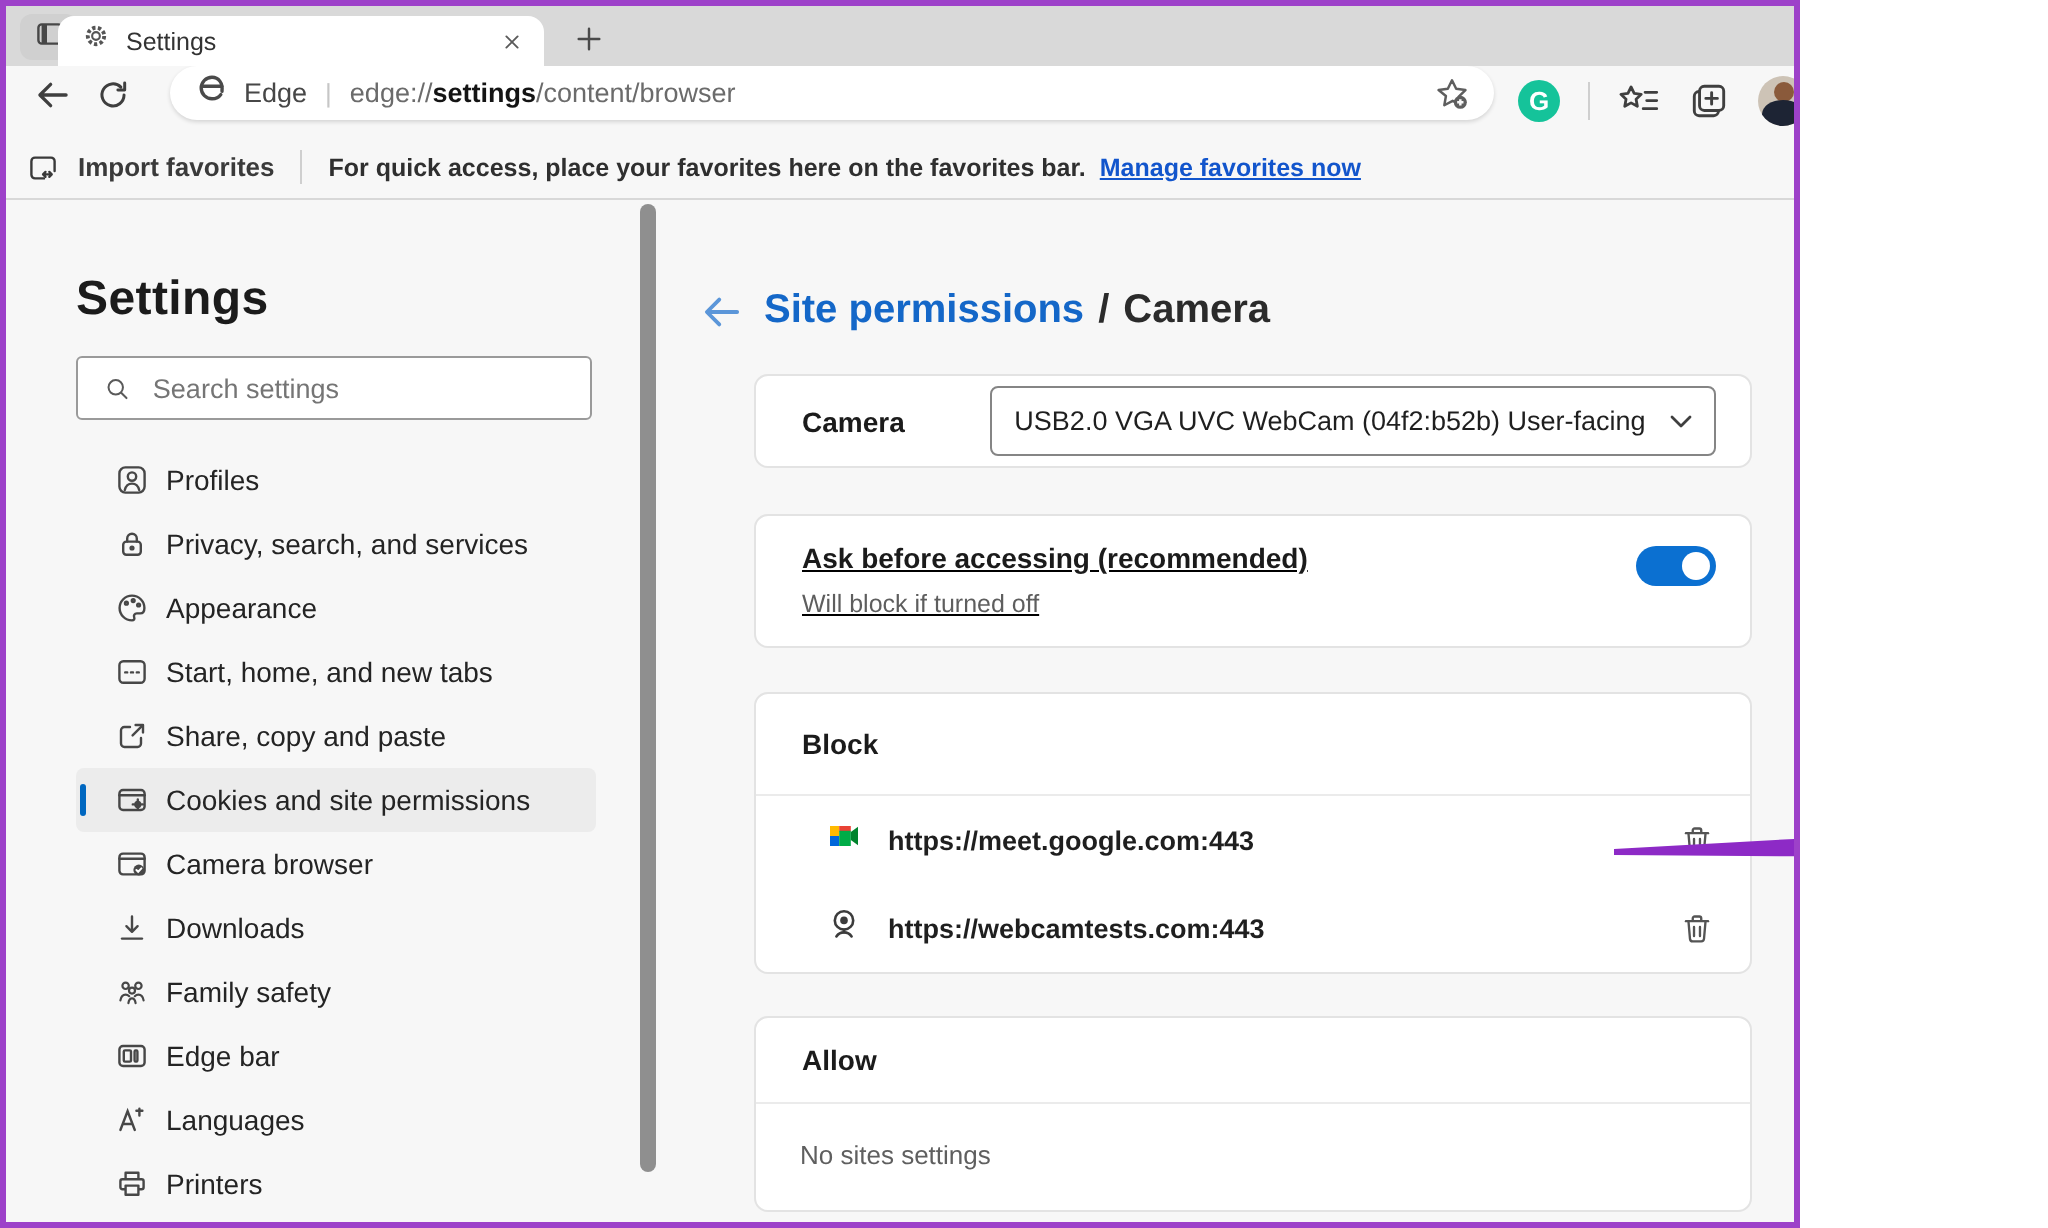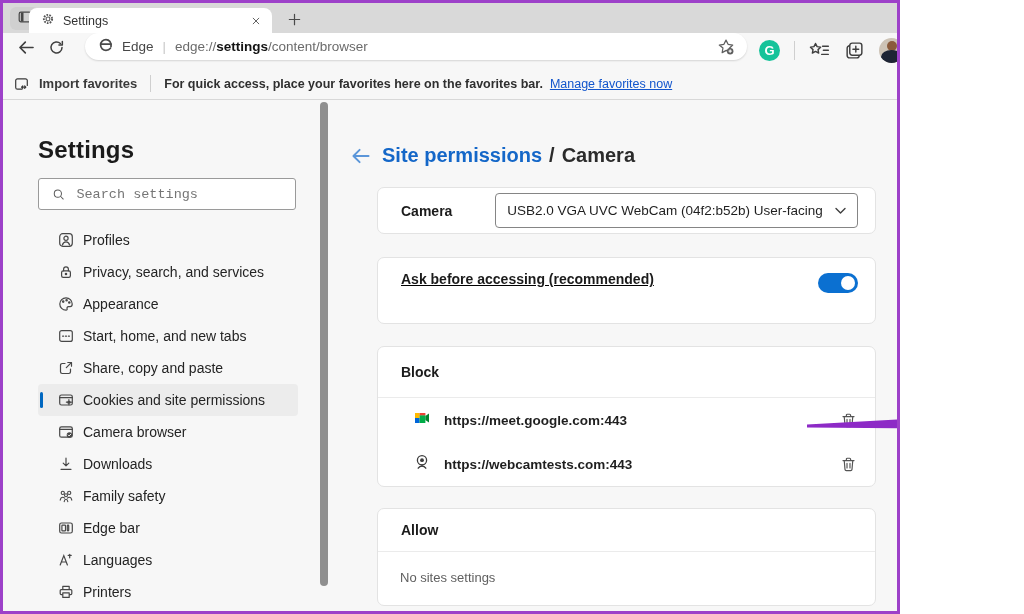--- a/index.html
+++ b/index.html
@@ -48,29 +48,29 @@
   .iconbtn { background:none; border:none; cursor:pointer; display:flex; padding:0; }
   .avatar { width:25px; height:25px; border-radius:50%; background:#cdc3b6; position:relative; overflow:hidden; cursor:pointer; flex:0 0 auto; }
   .avatar .head { position:absolute; left:7.5px; top:3px; width:10px; height:10px; border-radius:50%; background:#8a5a3b; }
   .avatar .shirt { position:absolute; left:2px; top:12px; width:21px; height:14px; border-radius:50% 50% 0 0; background:#1d2434; }
 
   
   .favbar { height:32px; background:#f7f7f7; border-bottom:1px solid #d8d8d8; display:flex; align-items:center; padding:0 10px; }
   .import-btn { display:flex; align-items:center; gap:9px; background:none; border:none; cursor:pointer; font-size:13px; color:#3a3a3a; font-family:inherit;font-weight:bold; }
   .fav-divider { width:1px; height:17px; background:#cfcfcf; margin:0 13px; }
   .fav-hint { font-size:12.5px; font-weight:700; color:#2f2f2f; }
-  .fav-link { font-size:12.5px; font-weight:400; color:#1255cc; text-decoration:underline; margin-left:7px; cursor:pointer; }
+  .fav-link { font-size:12.5px; font-weight:700; color:#1255cc; text-decoration:underline; margin-left:7px; cursor:pointer; }
 
   
   .page { position:relative; display:flex; height:511px; background:#f7f7f7; }
 
   .sidebar { width:320px; padding:36px 0 0 35px; flex:0 0 auto; }
   .side-title { font-size:24px; font-weight:700; color:#1b1b1b; letter-spacing:.2px; }
   .side-search { margin-top:14px; width:258px; height:32px; background:#fff; border:1px solid #9a9a9a; border-radius:3px; display:flex; align-items:center; padding:0 10px 0 13px; }
-  .side-search input { border:none; outline:none; font-size:13.5px; color:#333; margin-left:11px; width:100%; font-family:Liberation Mono, monospace; background:transparent; }
+  .side-search input { border:none; outline:none; font-size:13.5px; color:#333; margin-left:11px; width:100%; font-family:Liberation Sans, sans-serif; background:transparent; }
   .side-search input::placeholder { color:#757575; }
   .side-list { margin-top:14px; width:260px; }
   .side-item { position:relative; height:32px; display:flex; align-items:center; padding-left:20px; border-radius:4px; cursor:pointer; }
   .side-item .si-ic { width:16px; height:16px; display:flex; }
   .si-label { font-size:14px; color:#242424; margin-left:9px; white-space:nowrap; }
   .side-item.sel { background:#ececec; }
   .side-item.sel::before { content:""; position:absolute; left:2px; top:8px; width:3px; height:16px; border-radius:2px; background:#0067c0; }
   .side-scrollbar { position:absolute; left:317px; top:2px; width:8px; height:484px; border-radius:4px; background:#8f8f8f; cursor:pointer; }
 
   .main { flex:1; padding:44px 21px 0 54px; position:relative; }
@@ -391,20 +391,21 @@
         <div class="select">
           <span class="select-text">USB2.0 VGA UVC WebCam (04f2:b52b) User-facing</span>
           <svg width="11" height="8" viewBox="0 0 11 8" fill="none" stroke="#3f3f3f" stroke-width="1.4" stroke-linecap="round" stroke-linejoin="round">
             <path d="m1 1.5 4.5 4.5L10 1.5"></path>
           </svg>
         </div>
       </div>
 
       <div class="card ask-card">
         <div class="card-title">Ask before accessing (recommended)</div>
+        <div class="ask-sub">Will block if turned off</div>
         <button class="toggle"></button>
       </div>
 
       <div class="card block-card">
         <div class="list-title-row">
           <span class="card-title">Block</span>
         </div>
         <div class="card-divider"></div>
 
         <div class="block-row">

